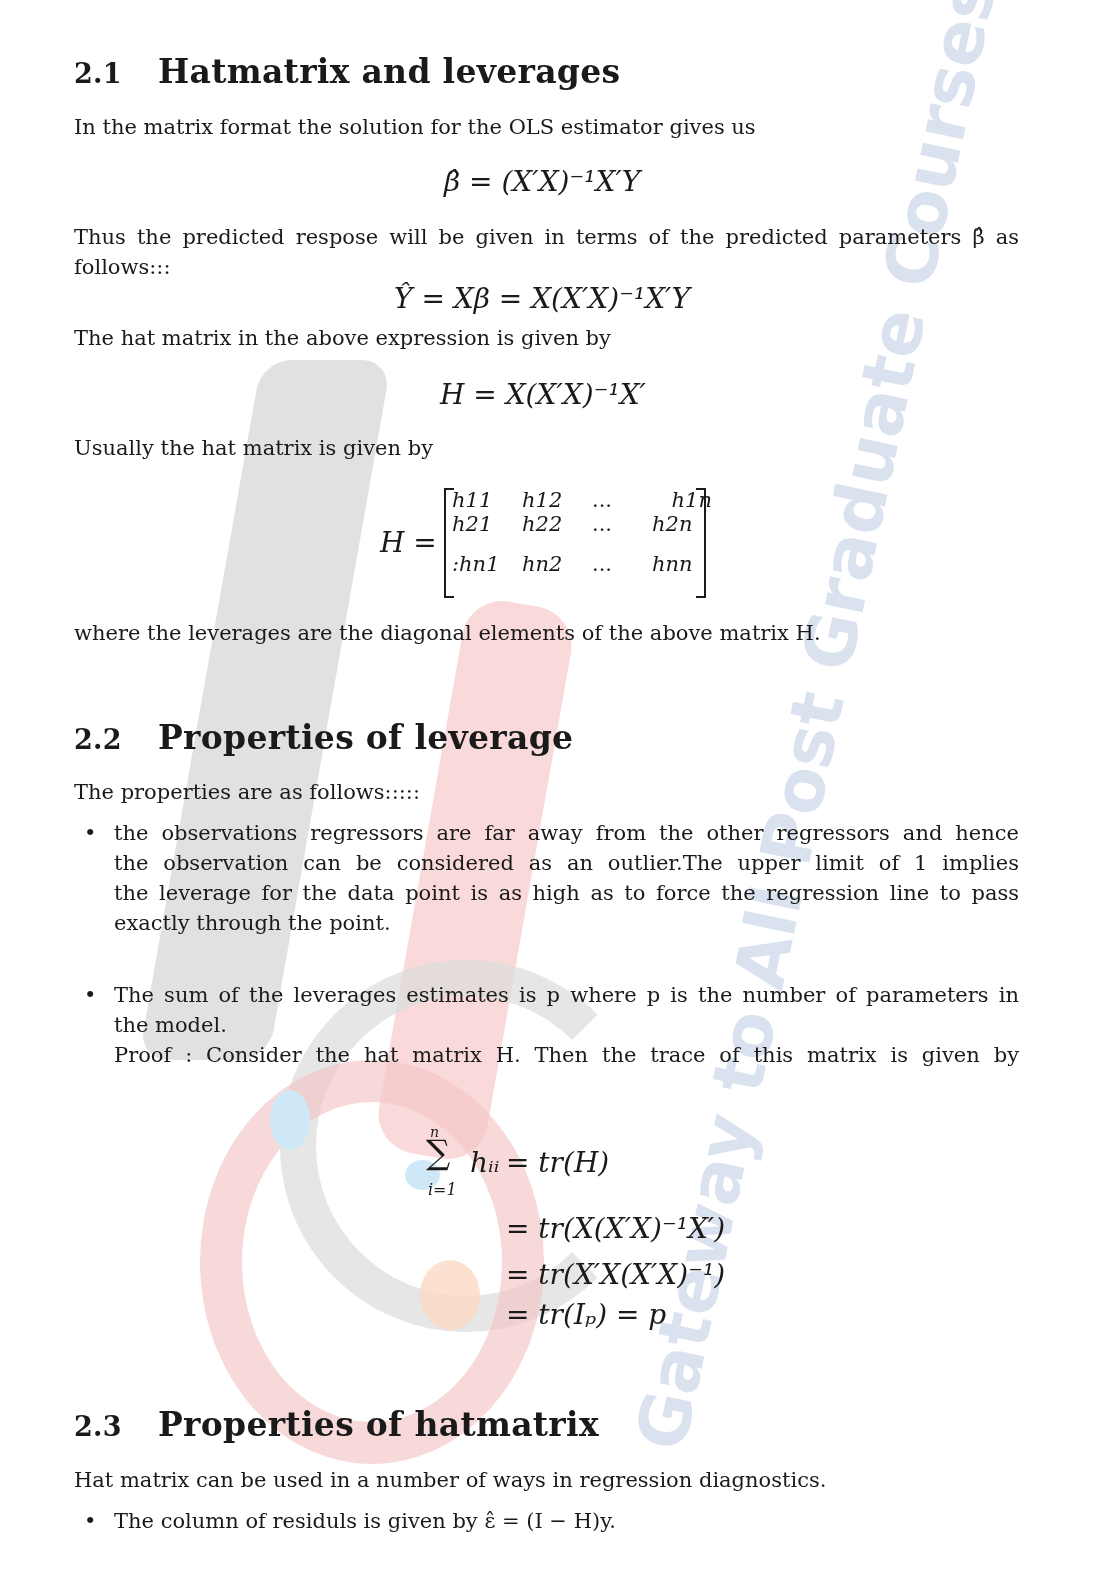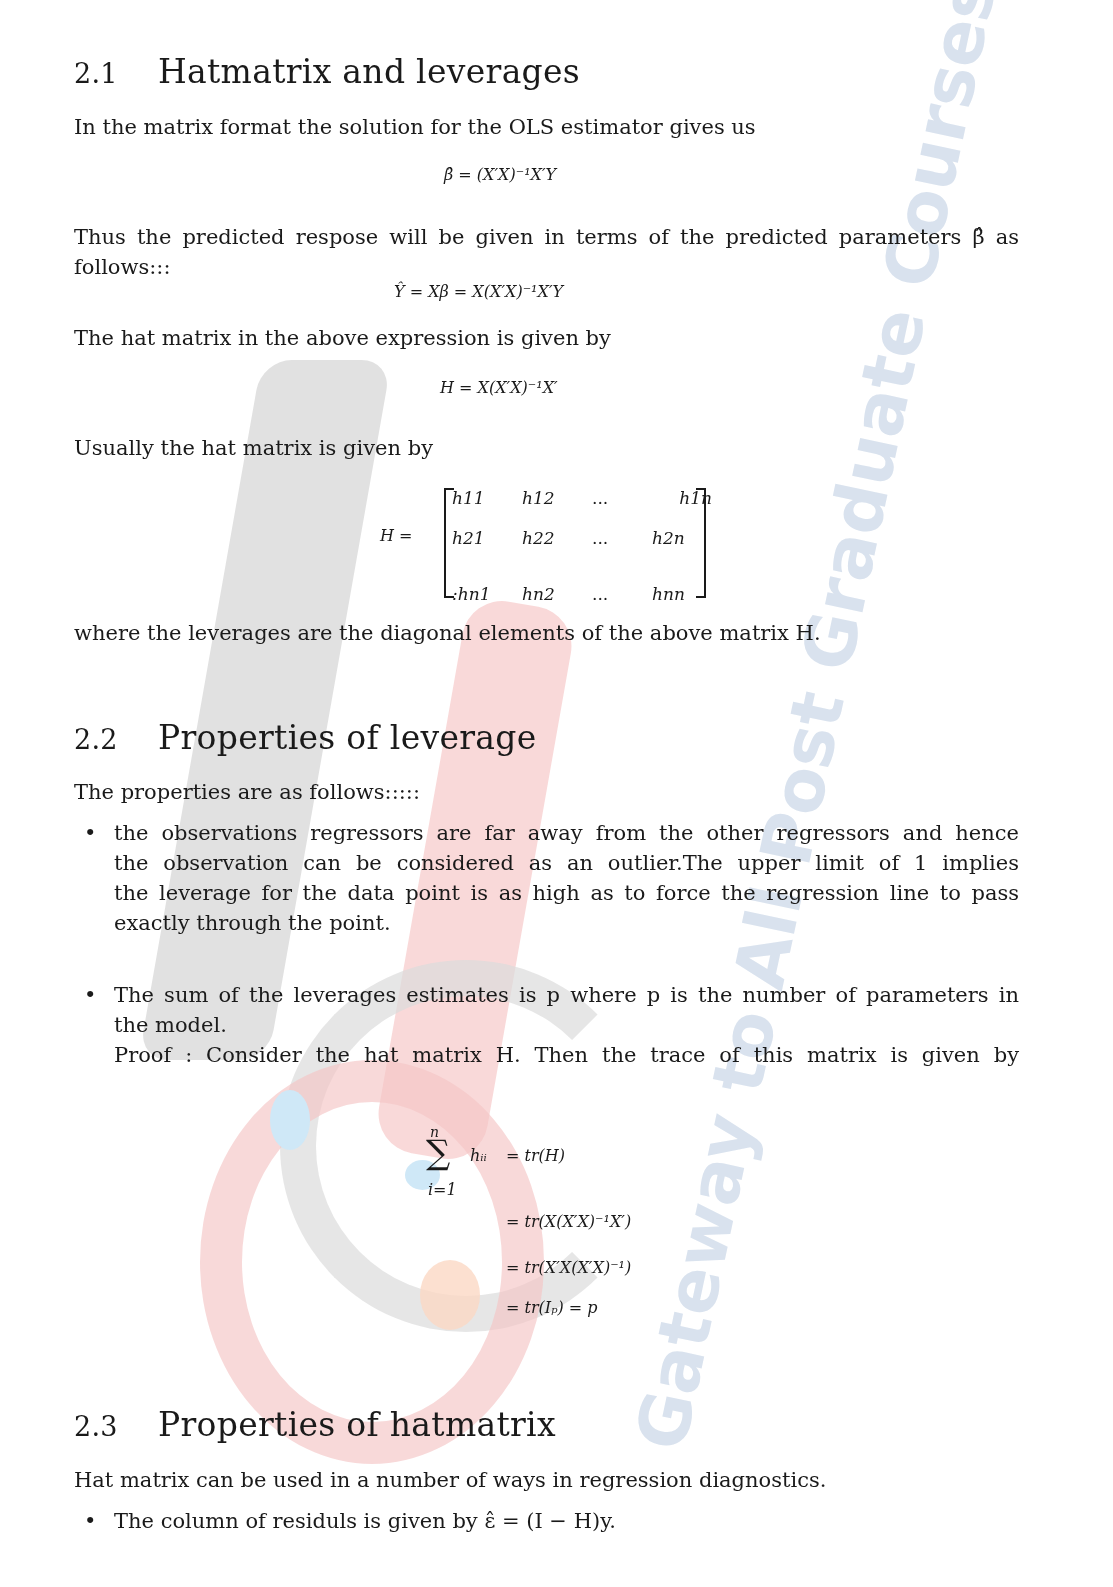--- a/index.html
+++ b/index.html
@@ -26,31 +26,31 @@
     border: 36px solid #dcdcdc; border-radius: 50%; opacity: 0.7;
     border-right-color: transparent;
   }
   .wm-blue-dot { left: 270px; top: 1090px; width: 40px; height: 60px; background: #cfe8f7; border-radius: 50%; }
   .wm-blue-dot2 { left: 405px; top: 1160px; width: 35px; height: 30px; background: #cfe8f7; border-radius: 50%; }
   .wm-orange { left: 420px; top: 1260px; width: 60px; height: 70px; background: #fbd8c4; border-radius: 50%; opacity: 0.8; }
 
   .page { position: absolute; left: 74px; top: 0; width: 945px; z-index: 1; }
   .abs { position: absolute; }
   .section-heading {
-    position: absolute; left: 0; font-weight: normal; font-size: 33px; letter-spacing: 0.3px;
+    position: absolute; left: 0; font-weight: bold; font-size: 33px; letter-spacing: 0.3px;
   }
   .section-num { display: inline-block; width: 84px; font-size: 27px; }
   .para { position: absolute; left: 0; font-size: 21px; line-height: 30px; width: 945px; }
   .justify { text-align: justify; text-align-last: justify; }
-  .math { font-family: "DejaVu Serif", serif; font-style: italic; font-size: 16px; white-space: nowrap; }
+  .math { font-family: "DejaVu Serif", serif; font-style: italic; font-size: 28px; white-space: nowrap; }
   .bullet-item { position: absolute; left: 40px; width: 905px; font-size: 21px; line-height: 30px; }
   .bullet-dot { position: absolute; left: -30px; top: 0; font-size: 21px; }
   .matrix {
     position: absolute; display: grid; grid-template-columns: 70px 70px 60px 60px;
-    row-gap: 20px; font-style: italic; font-size: 17px;
+    row-gap: 0; font-style: italic; font-size: 21px;
   }
   .bracket { position: absolute; border: 2px solid #1a1a1a; width: 8px; }
   .bracket.left { border-right: none; }
   .bracket.right { border-left: none; }
 </style>
 </head>
 <body>
 
 <div class="watermark wm-gray"></div>
 <div class="watermark wm-red"></div>

